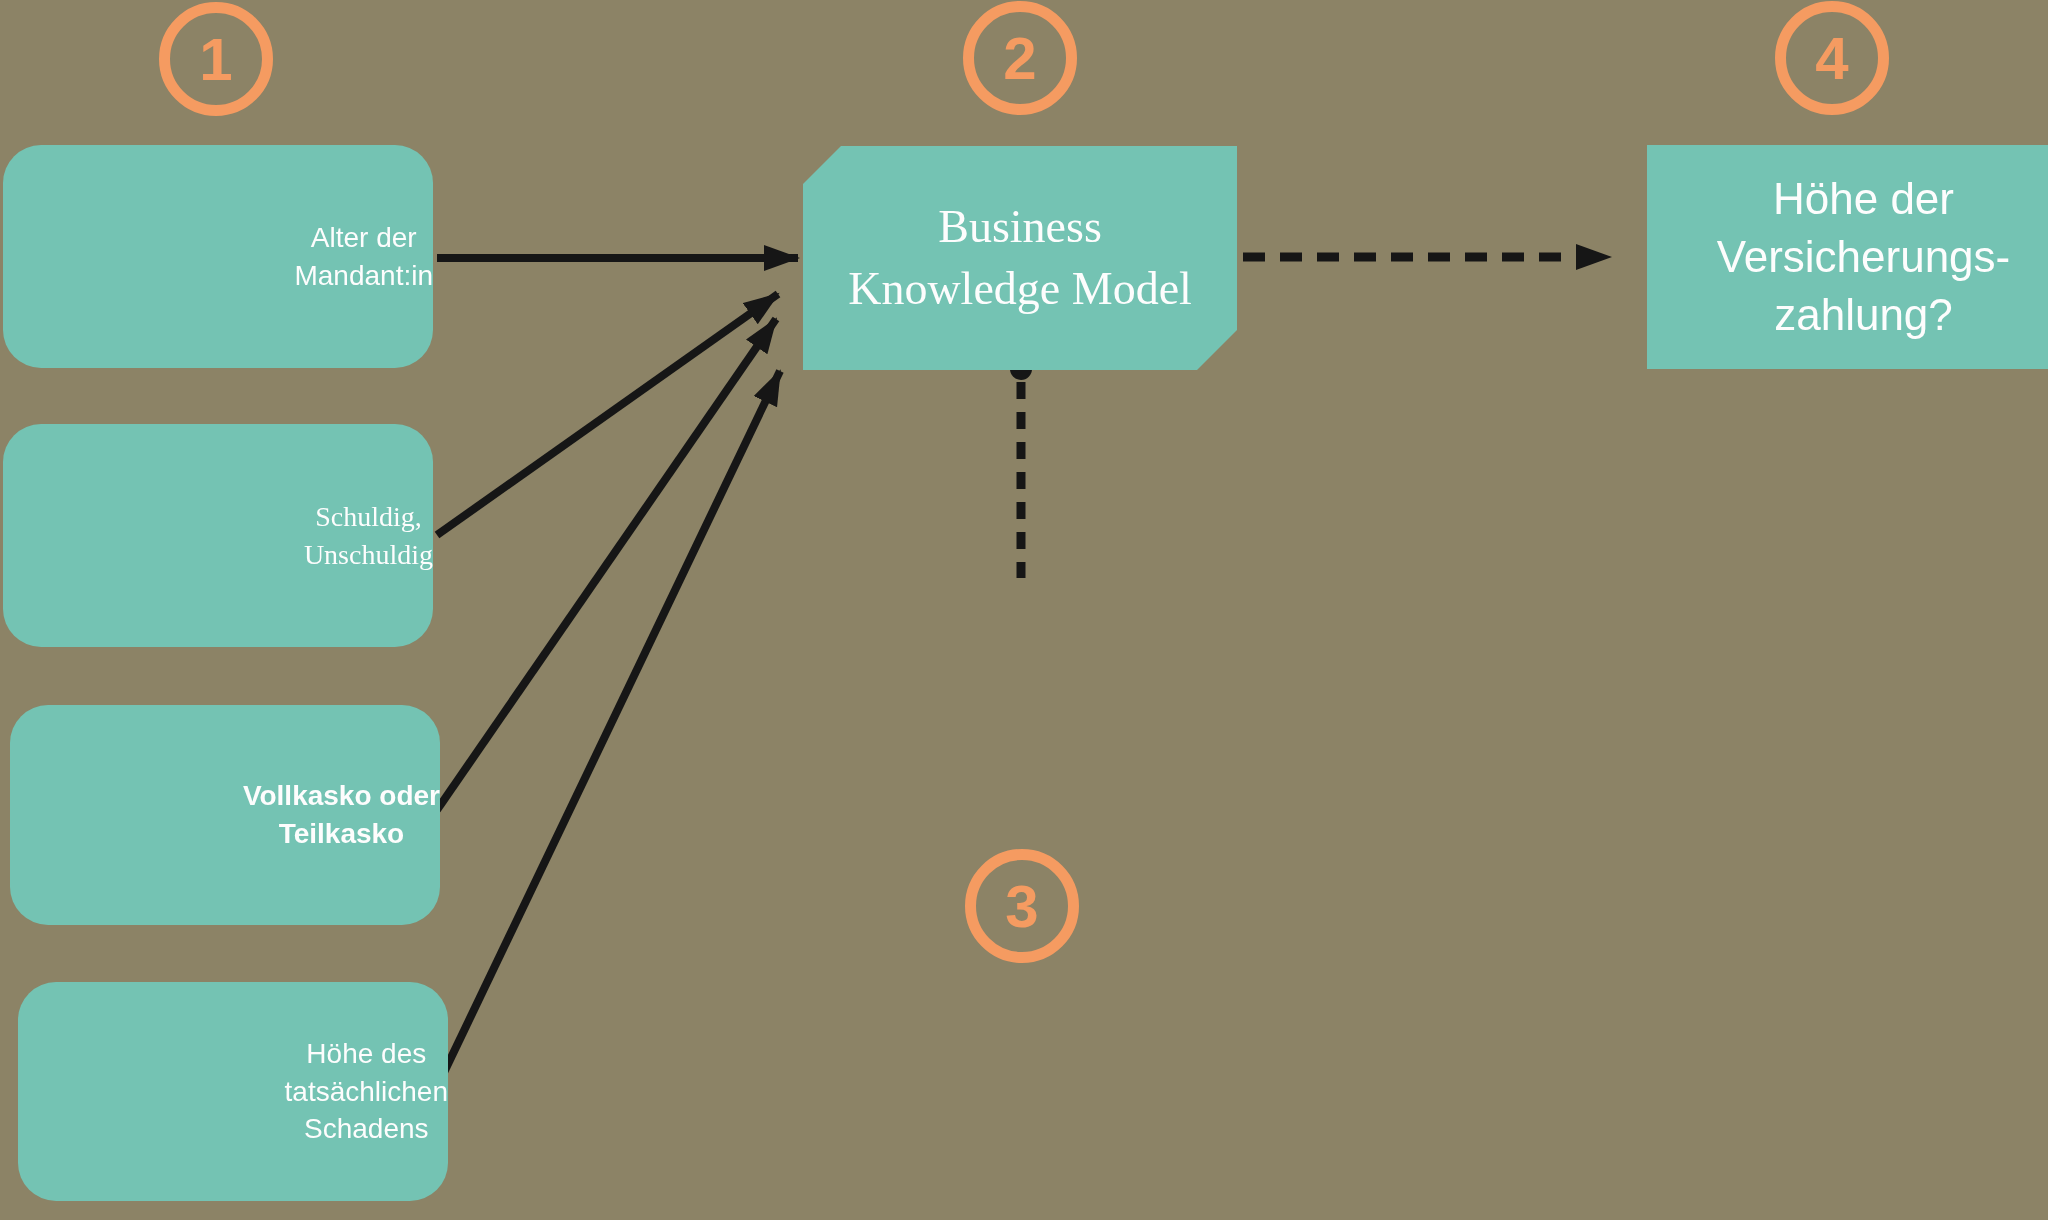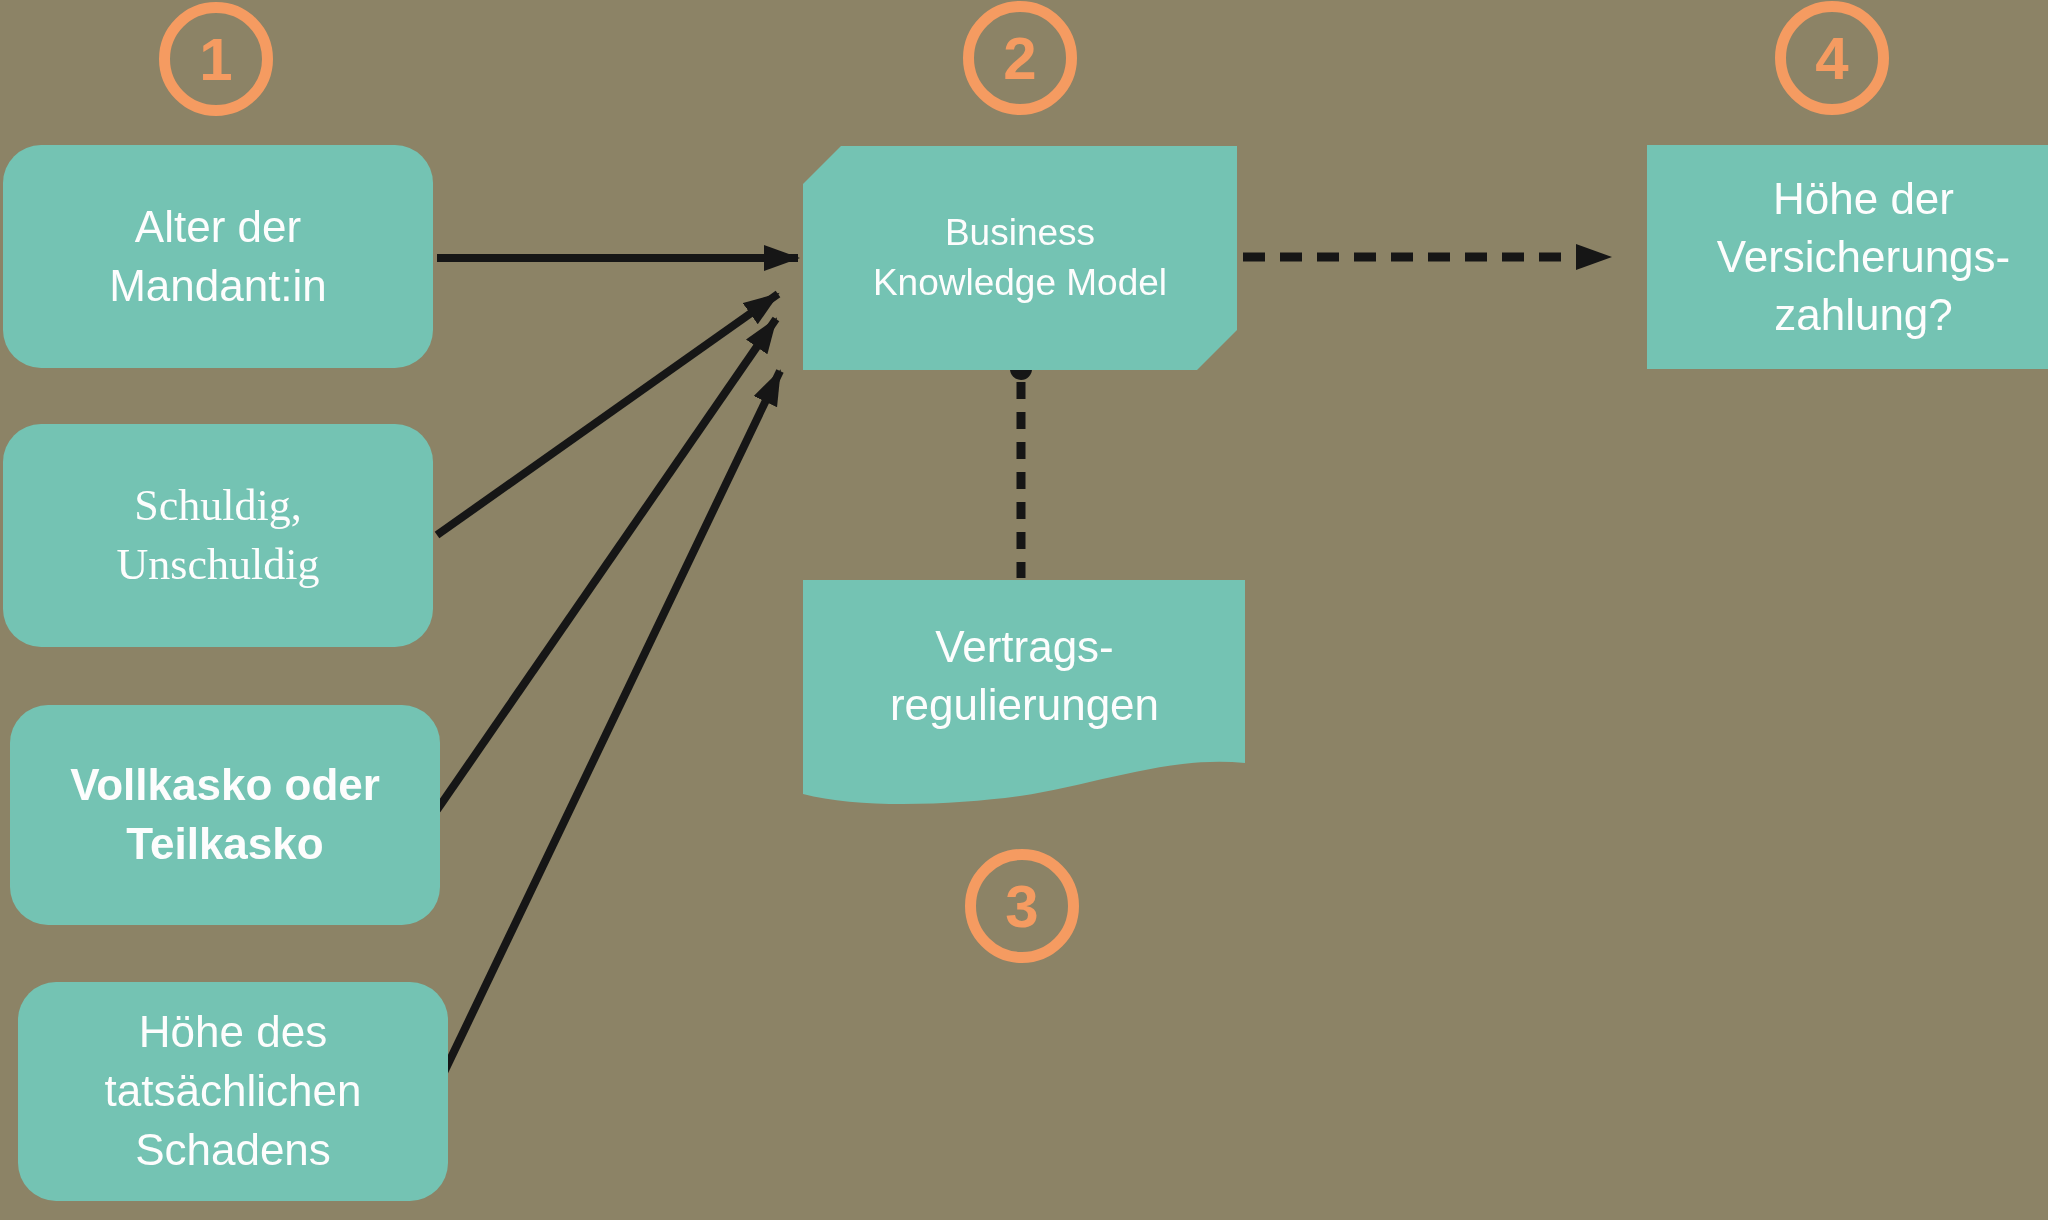--- a/index.html
+++ b/index.html
@@ -7,24 +7,25 @@
     position:relative;width:2048px;height:1220px;overflow:hidden;
     background:#8C8366;
     font-family:"Liberation Sans", sans-serif;
   }
   .connector-layer{position:absolute;left:0;top:0;width:2048px;height:1220px;}
   .node{
     position:absolute;display:flex;align-items:center;justify-content:center;
     text-align:center;color:#FDFDFD;background:#74C3B3;
     white-space:pre-line;
   }
-  .input-node{border-radius:38px;font-size:44px;line-height:1.34;}
+  .input-node{border-radius:38px;font-size:28px;line-height:1.34;justify-content:flex-end;}
   .bkm-node{
-    font-size:37px;line-height:1.35;
+    font-size:46px;line-height:1.35;
     clip-path:polygon(38px 0, 100% 0, 100% calc(100% - 40px), calc(100% - 40px) 100%, 0 100%, 0 38px);
+    font-family:Liberation Serif, serif;
   }
   .output-node{font-size:44px;line-height:1.32;}
   .doc-node{position:absolute;left:803px;top:580px;width:443px;height:232px;}
   .doc-node svg{position:absolute;left:0;top:0;}
   .doc-label{
     position:absolute;left:0;top:18px;width:100%;height:156px;
     display:flex;align-items:center;justify-content:center;text-align:center;
     color:#FDFDFD;font-size:44px;line-height:1.32;white-space:pre-line;
   }
   .step-badge{
@@ -83,27 +84,20 @@
     <span>Höhe des
 tatsächlichen
 Schadens</span>
   </div>
 
   <div class="node bkm-node" style="left:803px;top:146px;width:434px;height:224px;">
     <span>Business
 Knowledge Model</span>
   </div>
 
-  <div class="doc-node">
-    <svg width="443" height="232" viewBox="0 0 443 232" xmlns="http://www.w3.org/2000/svg">
-      <path d="M0,0 H442 V183 C 368,175 292,205 217,216 C 152,225 56,229 0,214 Z" fill="#74C3B3"></path>
-    </svg>
-    <div class="doc-label">Vertrags-
-regulierungen</div>
-  </div>
 
   <div class="node output-node" style="left:1615px;top:145px;width:433px;height:224px;margin-left:32px;">
     <span>Höhe der
 Versicherungs-
 zahlung?</span>
   </div>
 
 </div>
 
 </body></html>

